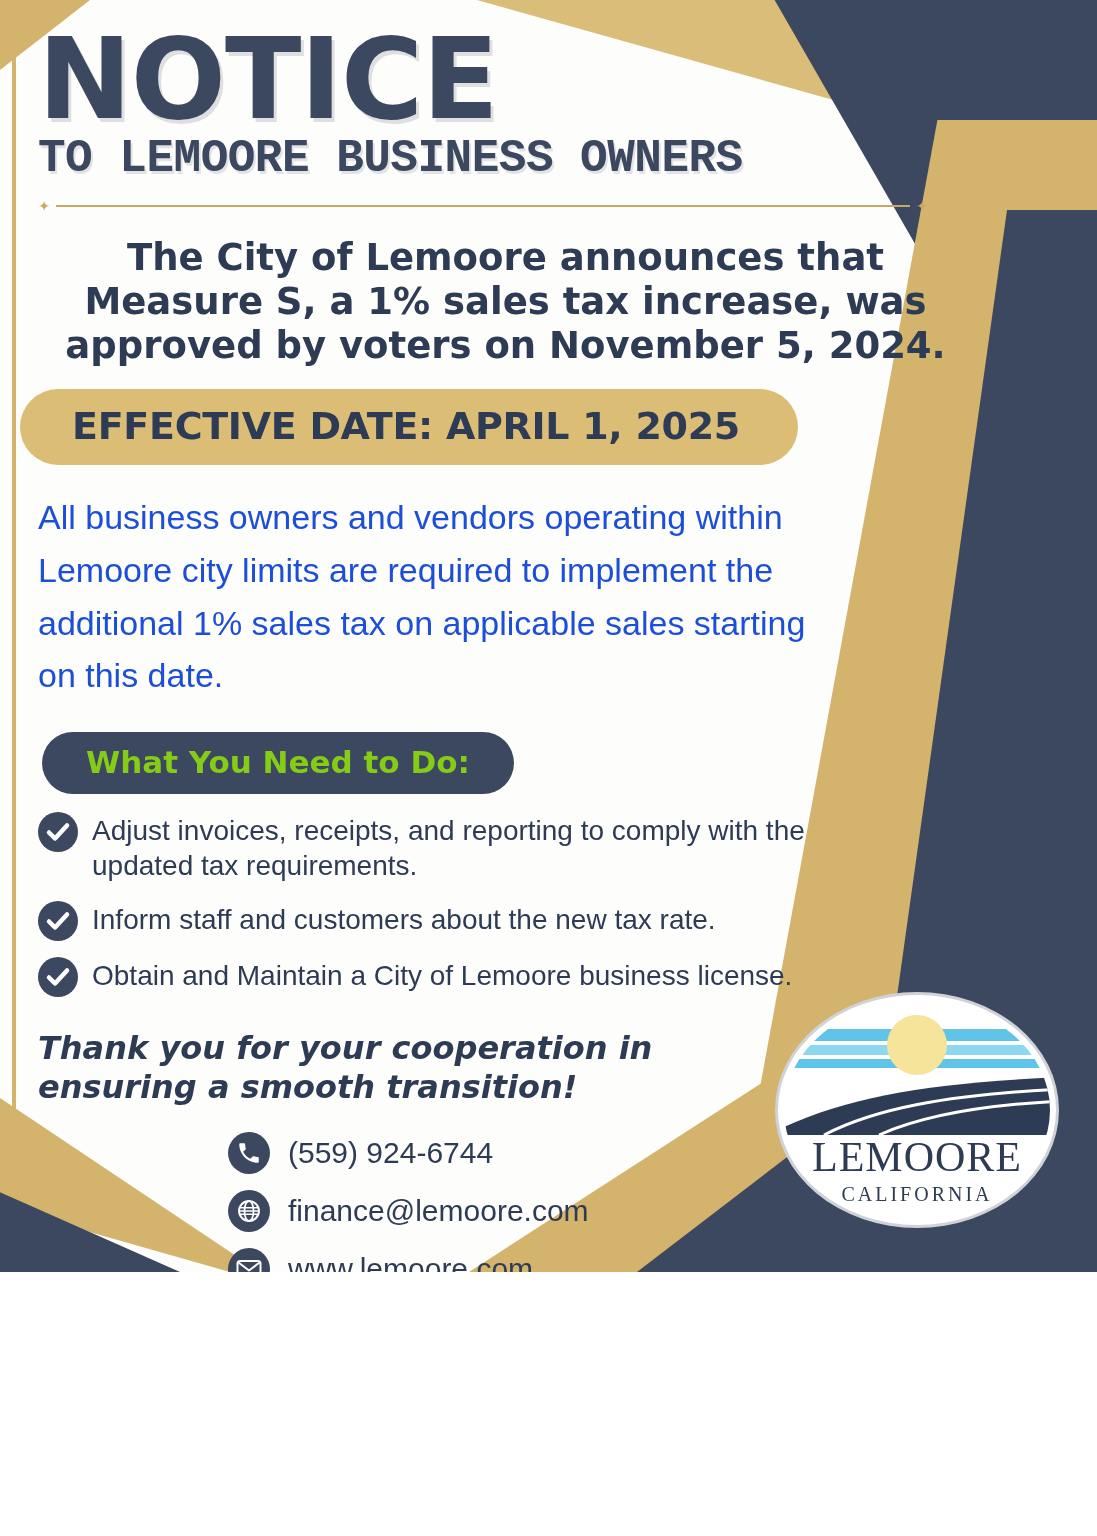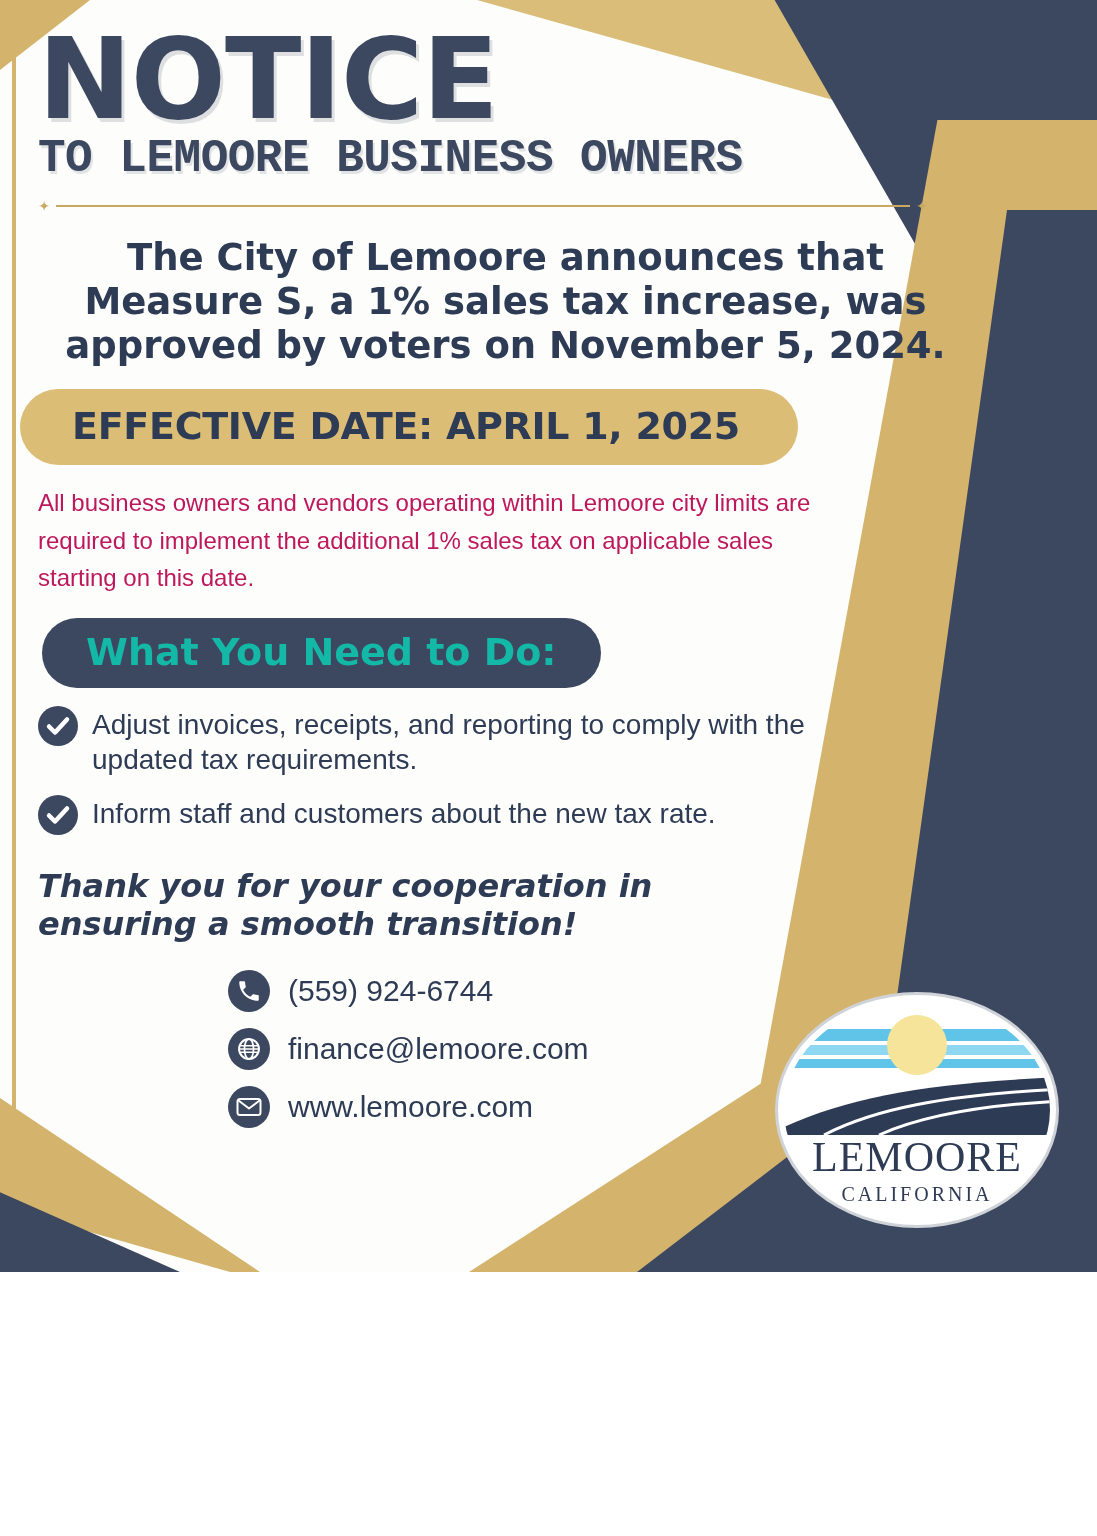--- a/index.html
+++ b/index.html
@@ -168,37 +168,37 @@
     font-family: "DejaVu Sans", sans-serif;
     font-weight: bold;
     font-size: 38px;
     padding: 15px 58px 17px 52px;
     border-radius: 44px;
     margin: 0 0 18px -18px;
     letter-spacing: -0.3px;
   }
 
   .body-text {
-    font-size: 24px;
+    font-size: 34px;
     line-height: 1.55;
-    color: #be185d;
+    color: #1d4ed8;
     width: 800px;
-    margin: 1px 0 22px 0;
+    margin: 8px 0 22px 0;
   }
 
   .needto-pill {
     display: inline-block;
     background: #3c4760;
-    color: #14b8a6;
-    font-family: "DejaVu Sans", sans-serif;
-    font-weight: bold;
-    font-size: 38px;
+    color: #84cc16;
+    font-family: "DejaVu Sans", sans-serif;
+    font-weight: bold;
+    font-size: 31px;
     padding: 12px 44px 14px 44px;
     border-radius: 36px;
-    margin: 0 0 16px 4px;
+    margin: 8px 0 16px 4px;
   }
 
   ul.checklist {
     list-style: none;
     margin: 0 0 10px 0;
     padding: 0;
     width: 830px;
   }
   ul.checklist li {
     display: flex;
@@ -389,20 +389,28 @@
         </span>
         <span class="check-text">Adjust invoices, receipts, and reporting to comply with the updated tax requirements.</span>
       </li>
       <li>
         <span class="check">
           <svg width="40" height="40" viewBox="0 0 40 40">
               <path d="M11 20.5 l6 6 l12 -13" fill="none" stroke="#ffffff" stroke-width="4.5" stroke-linecap="round" stroke-linejoin="round"></path>
             </svg>
         </span>
         <span class="check-text">Inform staff and customers about the new tax rate.</span>
+      </li>
+      <li>
+        <span class="check">
+          <svg width="40" height="40" viewBox="0 0 40 40">
+              <path d="M11 20.5 l6 6 l12 -13" fill="none" stroke="#ffffff" stroke-width="4.5" stroke-linecap="round" stroke-linejoin="round"></path>
+            </svg>
+        </span>
+        <span class="check-text">Obtain and Maintain a City of Lemoore business license.</span>
       </li>
     </ul>
 
     <p class="thanks">Thank you for your cooperation in ensuring a smooth transition!</p>
 
     <div class="contact-wrap">
 
       <div class="contact-list">
         <div class="contact-row">
           <span class="cicon">

